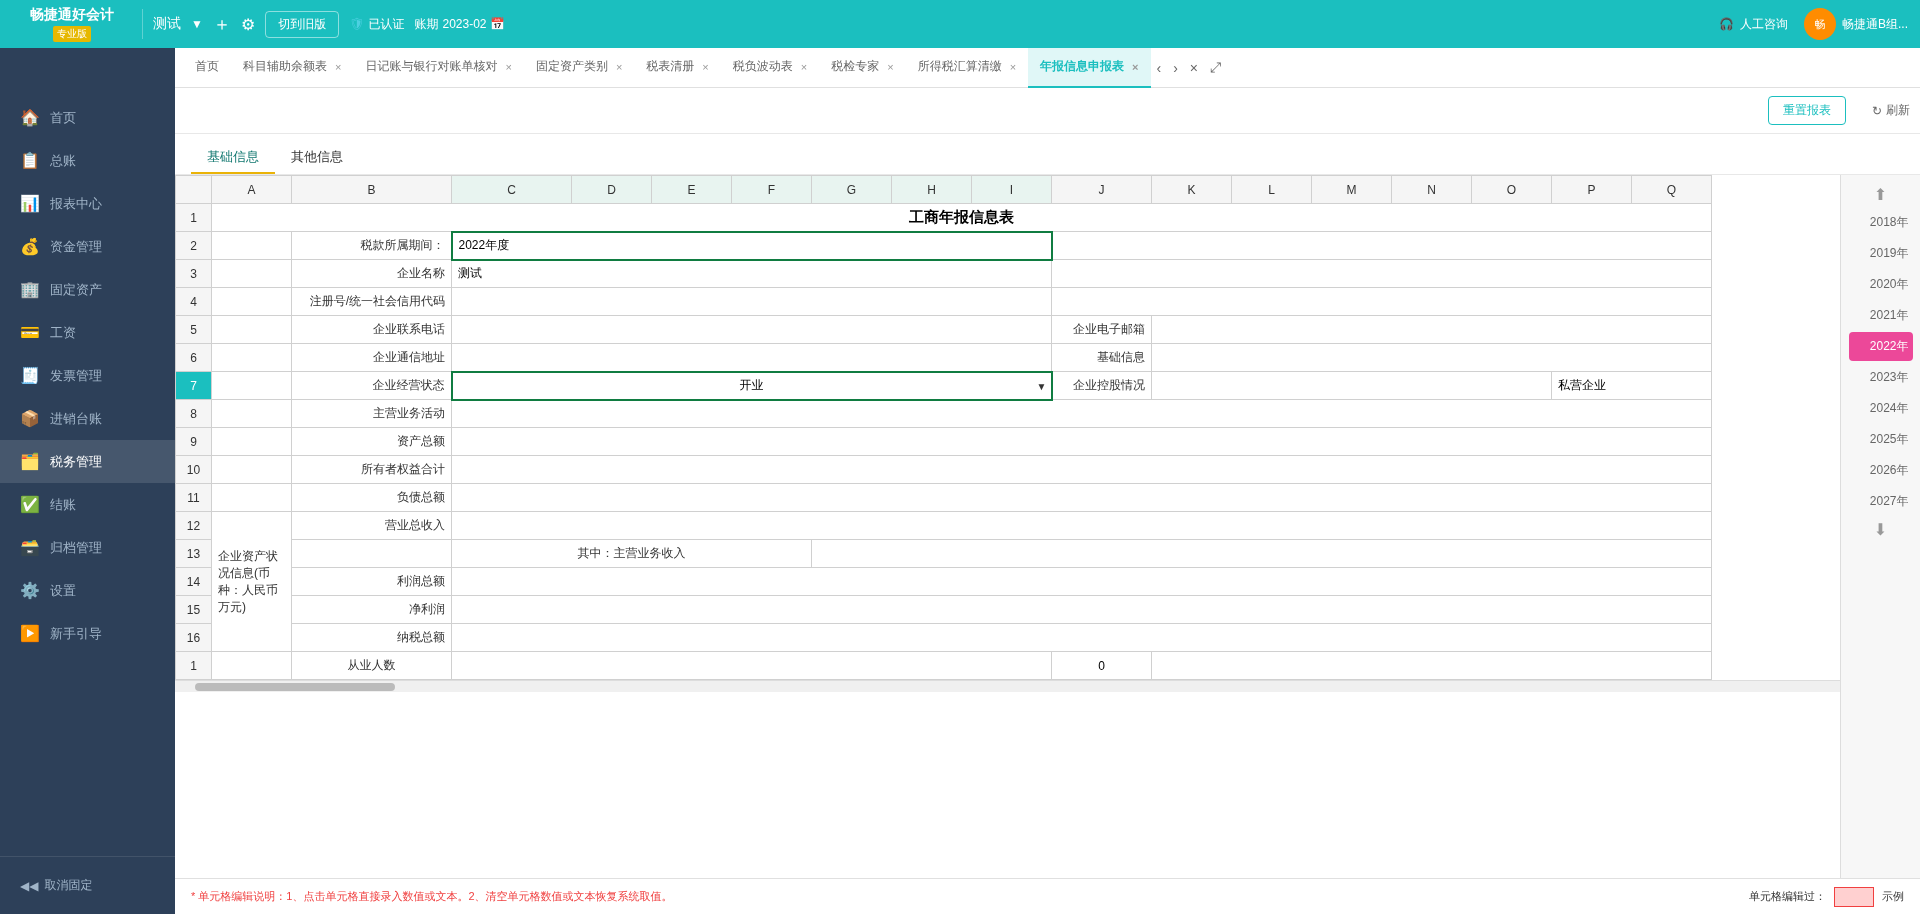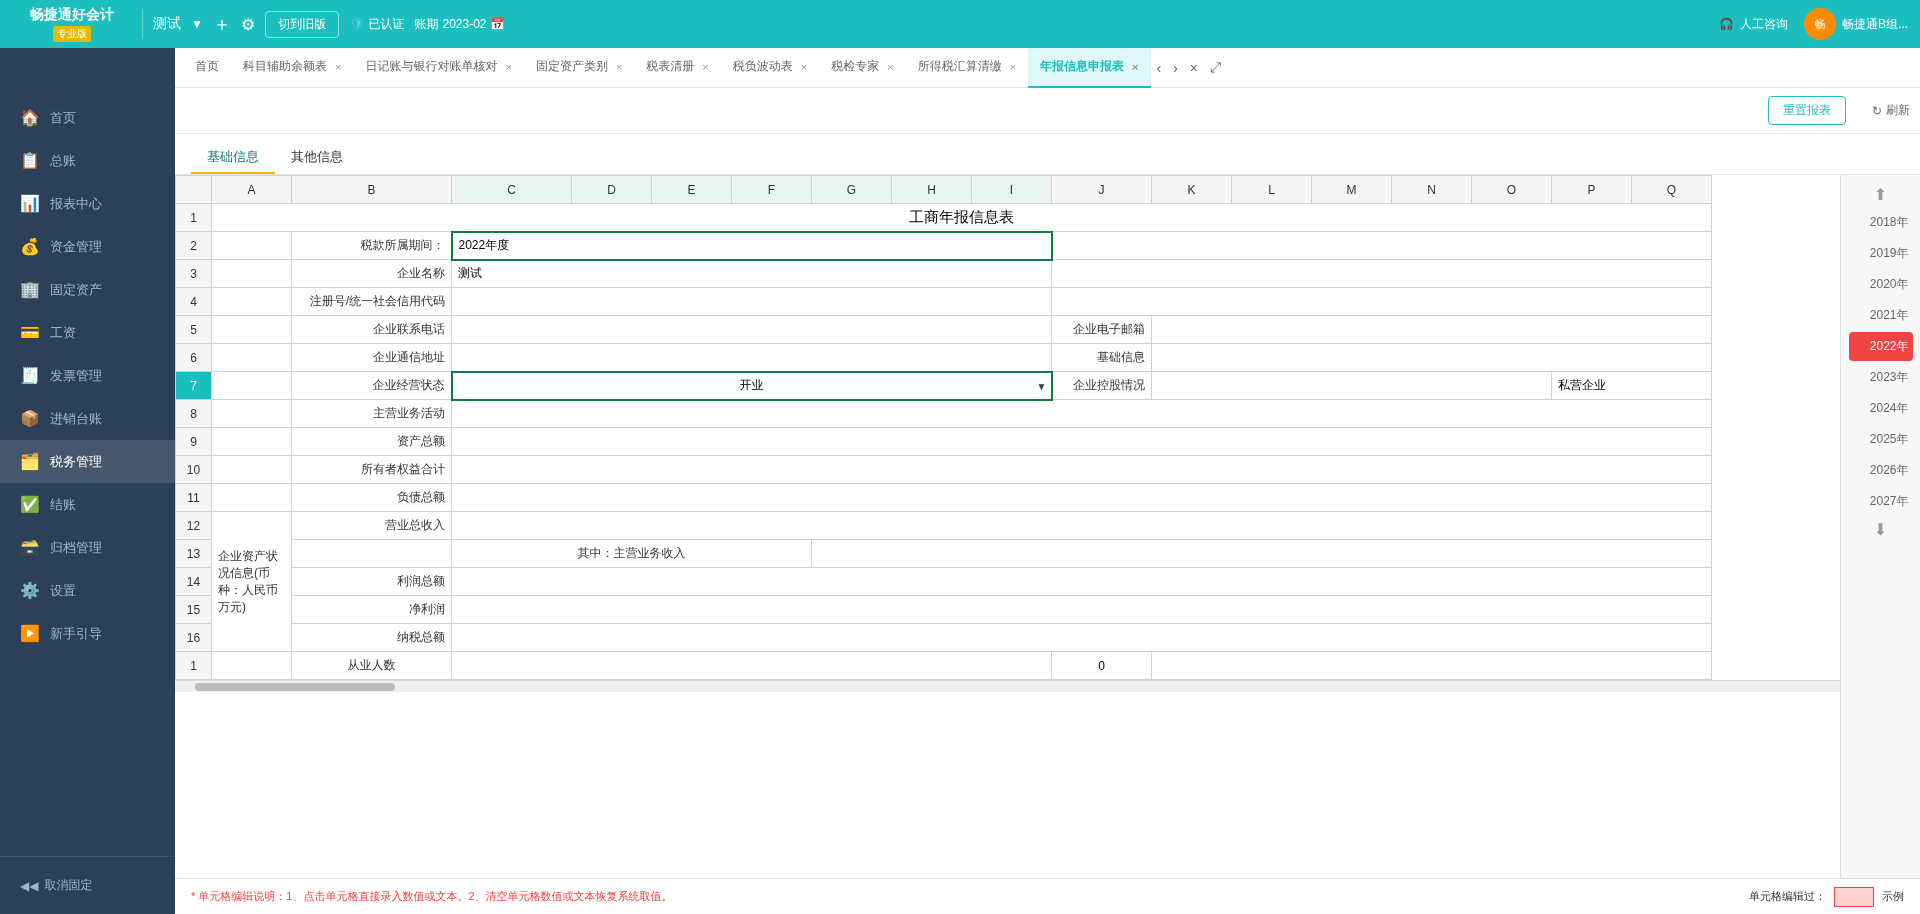--- a/index.html
+++ b/index.html
@@ -48,21 +48,21 @@
     
     .sub-tabs { display: flex; align-items: center; padding: 8px 16px 0; background: #fff; gap: 0; flex-shrink: 0; border-bottom: 1px solid #e8e8e8; }
     .sub-tab { padding: 6px 16px; font-size: 13px; cursor: pointer; color: #333; border-bottom: 2px solid transparent; }
     .sub-tab.active { color: #0f766e; border-bottom: 2px solid #eab308; font-weight: normal; }
 
     
     .spreadsheet-area { flex: 1; overflow: hidden; display: flex; position: relative; background: #fff; }
     .spreadsheet-main { flex: 1; overflow: auto; position: relative; }
     .spreadsheet-side { width: 80px; background: #f7f7f7; border-left: 1px solid #ddd; display: flex; flex-direction: column; align-items: center; padding-top: 8px; gap: 2px; overflow-y: auto; flex-shrink: 0; }
     .year-btn { width: 64px; padding: 6px 4px; text-align: right; font-size: 12px; cursor: pointer; color: #666; border-radius: 4px; }
-    .year-btn.active { background: #ef4444; color: #fff; }
+    .year-btn.active { background: #ec4899; color: #fff; }
     .side-arrow { color: #999; font-size: 16px; cursor: pointer; padding: 2px; }
 
     
     table.spreadsheet { border-collapse: collapse; font-size: 12px; min-width: 1200px; }
     table.spreadsheet th, table.spreadsheet td { border: 1px solid #d0d0d0; padding: 3px 6px; white-space: nowrap; height: 28px; }
     table.spreadsheet thead th { background: #f5f5f5; color: #333; text-align: center; font-weight: normal; position: sticky; top: 0; z-index: 2; }
     table.spreadsheet .row-header { background: #f5f5f5; color: #333; text-align: center; font-weight: normal; width: 36px; min-width: 36px; }
     table.spreadsheet .col-A { min-width: 80px; }
     table.spreadsheet .col-B { min-width: 160px; }
     table.spreadsheet .col-C { min-width: 120px; background: #e8f4f0; }
@@ -73,21 +73,21 @@
     table.spreadsheet .col-H { min-width: 80px; background: #e8f4f0; }
     table.spreadsheet .col-I { min-width: 80px; background: #e8f4f0; }
     table.spreadsheet .col-J { min-width: 100px; }
     table.spreadsheet .col-K { min-width: 80px; }
     table.spreadsheet .col-L { min-width: 80px; }
     table.spreadsheet .col-M { min-width: 80px; }
     table.spreadsheet .col-N { min-width: 80px; }
     table.spreadsheet .col-O { min-width: 80px; }
     table.spreadsheet .col-P { min-width: 80px; }
     table.spreadsheet .col-Q { min-width: 80px; }
-    .title-cell { text-align: center; font-size: 15px; font-weight: normal; background: #fff; }
+    .title-cell { text-align: center; font-size: 15px; font-weight: bold; background: #fff; }
     .label-cell { text-align: right; color: #333; background: #fff; }
     .value-cell { background: #fff; }
     .active-cell { border: 2px solid #107c41 !important; background: #fff; }
     .header-col { background: #d9d9d9; }
     .dropdown-cell { position: relative; margin-left: 16px; }
     .dropdown-arrow-cell { position: absolute; right: 4px; top: 50%; transform: translateY(-50%); color: #333; font-size: 10px; }
 
     
     .status-bar { height: 36px; background: #fff; border-top: 1px solid #e0e0e0; display: flex; align-items: center; padding: 0 16px; font-size: 11px; color: #f04040; gap: 8px; flex-shrink: 0; }
     .status-right { margin-left: auto; display: flex; align-items: center; gap: 8px; color: #333; }

